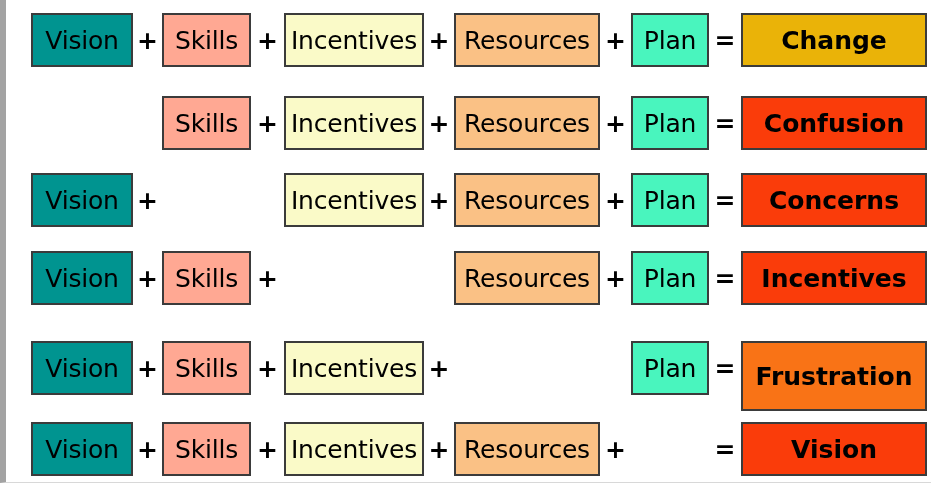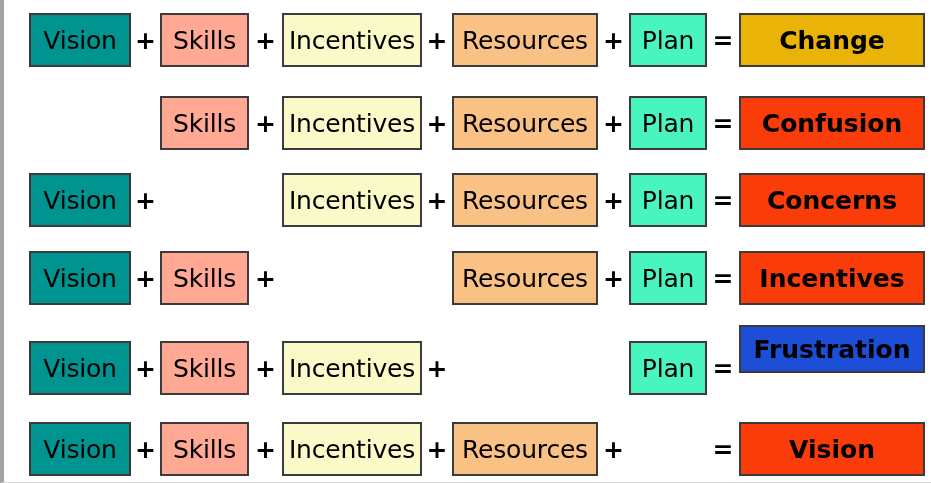--- a/index.html
+++ b/index.html
@@ -11,21 +11,21 @@
   body {
     font-family: "DejaVu Sans", sans-serif;
   }
   #canvas {
     position: relative;
     width: 931px;
     height: 483px;
     background: #ffffff;
     overflow: hidden;
     box-sizing: border-box;
-    border-left: 4px solid #a3a3a3;
+    border-left: 6px solid #a3a3a3;
     border-bottom: 1px solid #d8d8d8;
   }
   .row {
     position: absolute;
     left: 0;
     width: 931px;
   }
   .cell {
     position: absolute;
     box-sizing: border-box;
@@ -115,21 +115,21 @@
 
   <div class="row">
     <div class="cell" style="left:25px; top:341px; width:102px; height:54px; background:#009490;">Vision</div>
     <div class="op" style="left:127px; top:341px; width:29px; height:54px;">+</div>
     <div class="cell" style="left:156px; top:341px; width:89px; height:54px; background:#FFA893;">Skills</div>
     <div class="op" style="left:245px; top:341px; width:33px; height:54px;">+</div>
     <div class="cell" style="left:278px; top:341px; width:140px; height:54px; background:#FAFAC8;">Incentives</div>
     <div class="op" style="left:418px; top:341px; width:30px; height:54px;">+</div>
     <div class="cell" style="left:625px; top:341px; width:78px; height:54px; background:#49F5BE;">Plan</div>
     <div class="op" style="left:703px; top:341px; width:32px; height:54px;">=</div>
-    <div class="cell result" style="left:735px; top:325px; width:186px; height:48px; background:#1d4ed8;">Frustration</div>
+    <div class="cell result" style="left:735px; top:341px; width:186px; height:70px; background:#f97316;">Frustration</div>
   </div>
 
   <div class="row">
     <div class="cell" style="left:25px; top:422px; width:102px; height:54px; background:#009490;">Vision</div>
     <div class="op" style="left:127px; top:422px; width:29px; height:54px;">+</div>
     <div class="cell" style="left:156px; top:422px; width:89px; height:54px; background:#FFA893;">Skills</div>
     <div class="op" style="left:245px; top:422px; width:33px; height:54px;">+</div>
     <div class="cell" style="left:278px; top:422px; width:140px; height:54px; background:#FAFAC8;">Incentives</div>
     <div class="op" style="left:418px; top:422px; width:30px; height:54px;">+</div>
     <div class="cell" style="left:448px; top:422px; width:146px; height:54px; background:#FAC185;">Resources</div>

